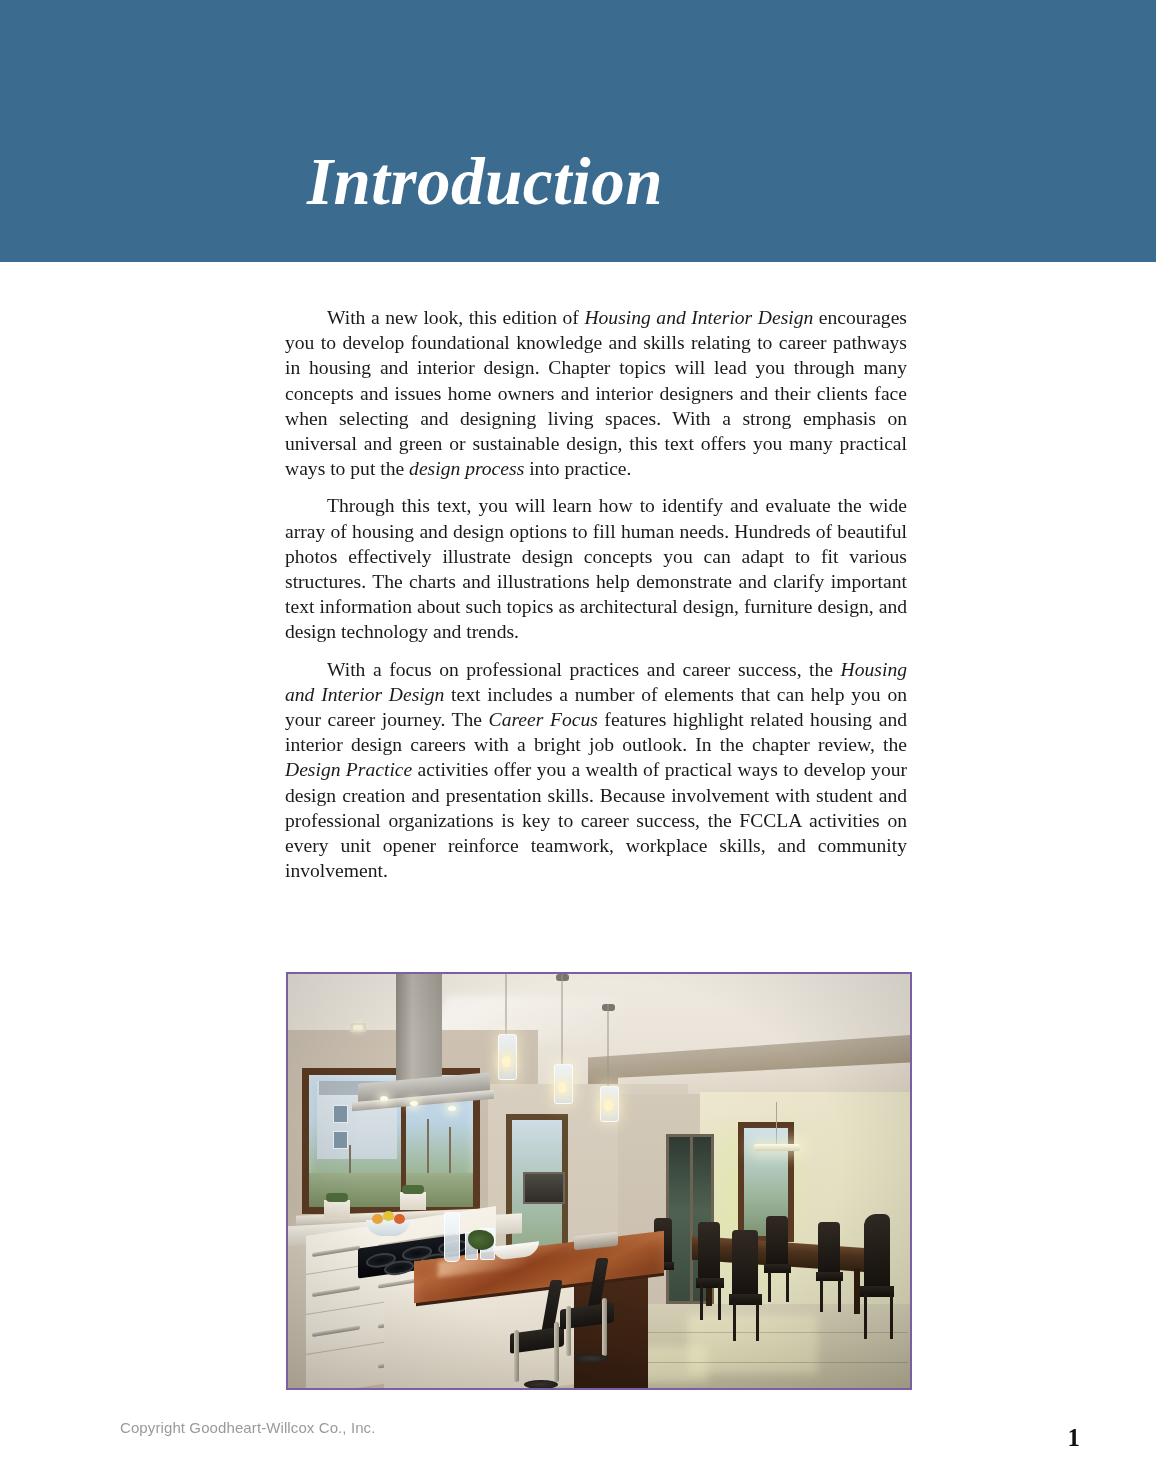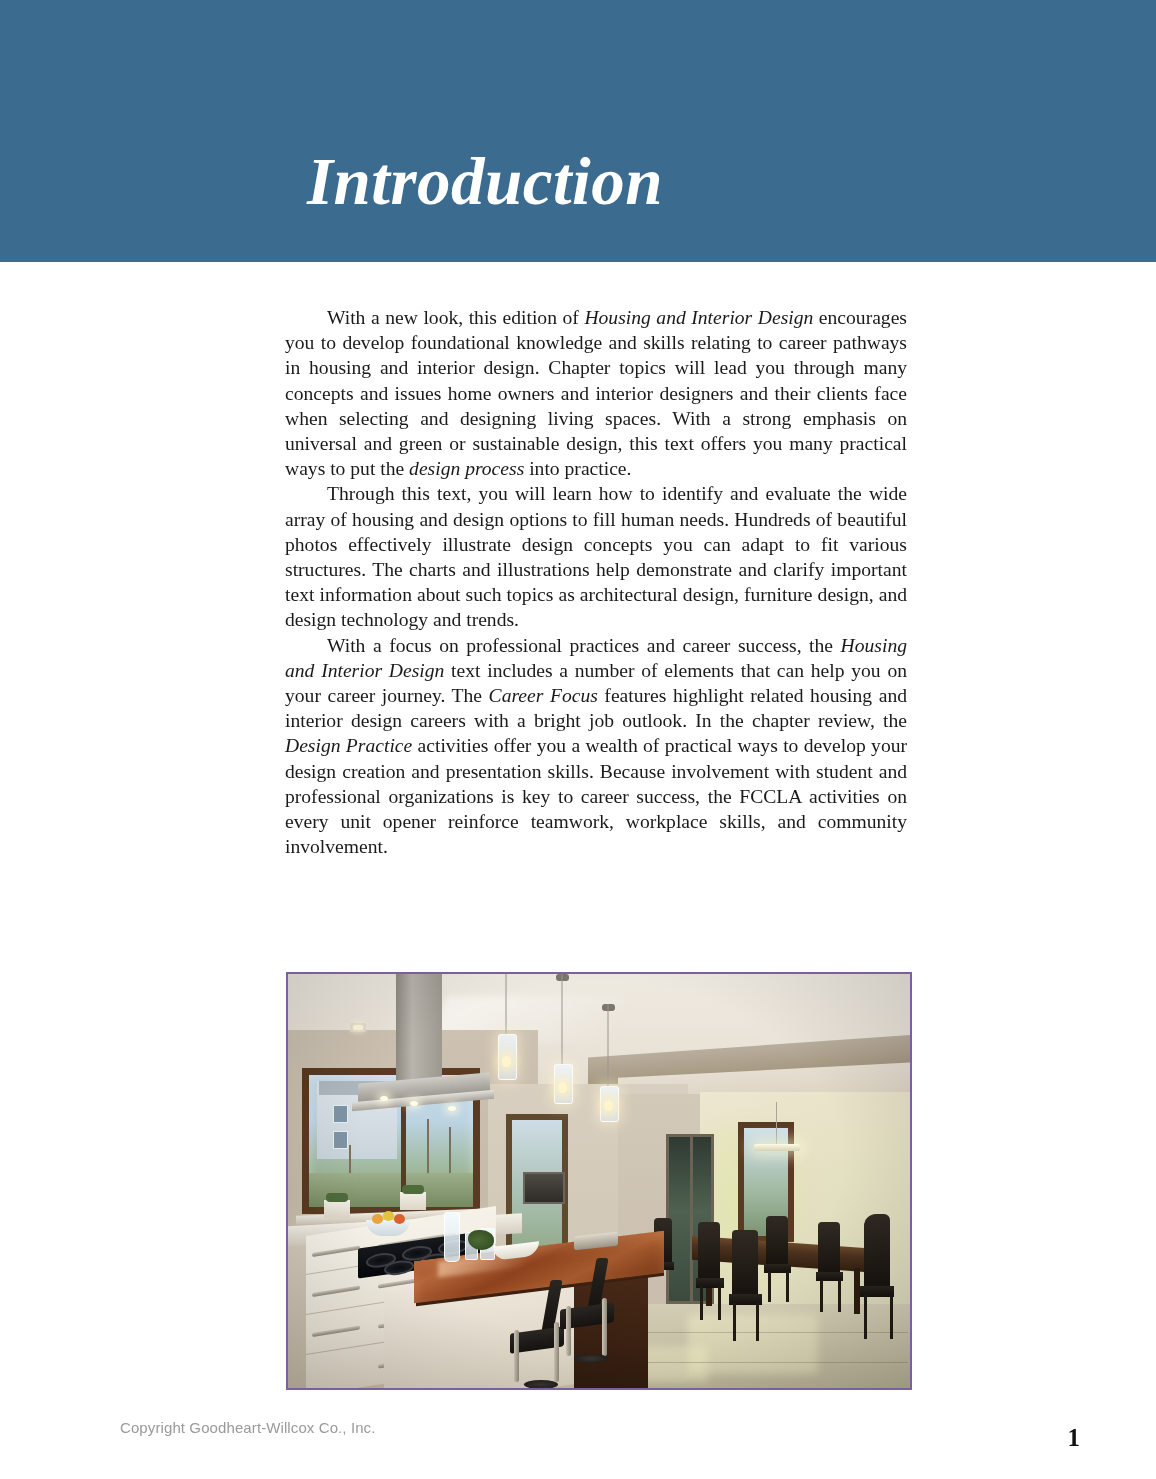--- a/index.html
+++ b/index.html
@@ -52,21 +52,21 @@
     font-family: "Liberation Serif", serif;
     font-size: 19.6px;
     line-height: 25.2px;
     color: #1a1a1a;
     text-indent: 42px;
     text-align: justify;
     text-justify: inter-word;
     hyphens: none;
   }
   .para + .para {
-    margin-top: 0px;
+    margin-top: 12px;
   }
   .para em {
     font-style: italic;
   }
 
   
   .photo-frame {
     position: absolute;
     left: 286px;
     top: 972px;

